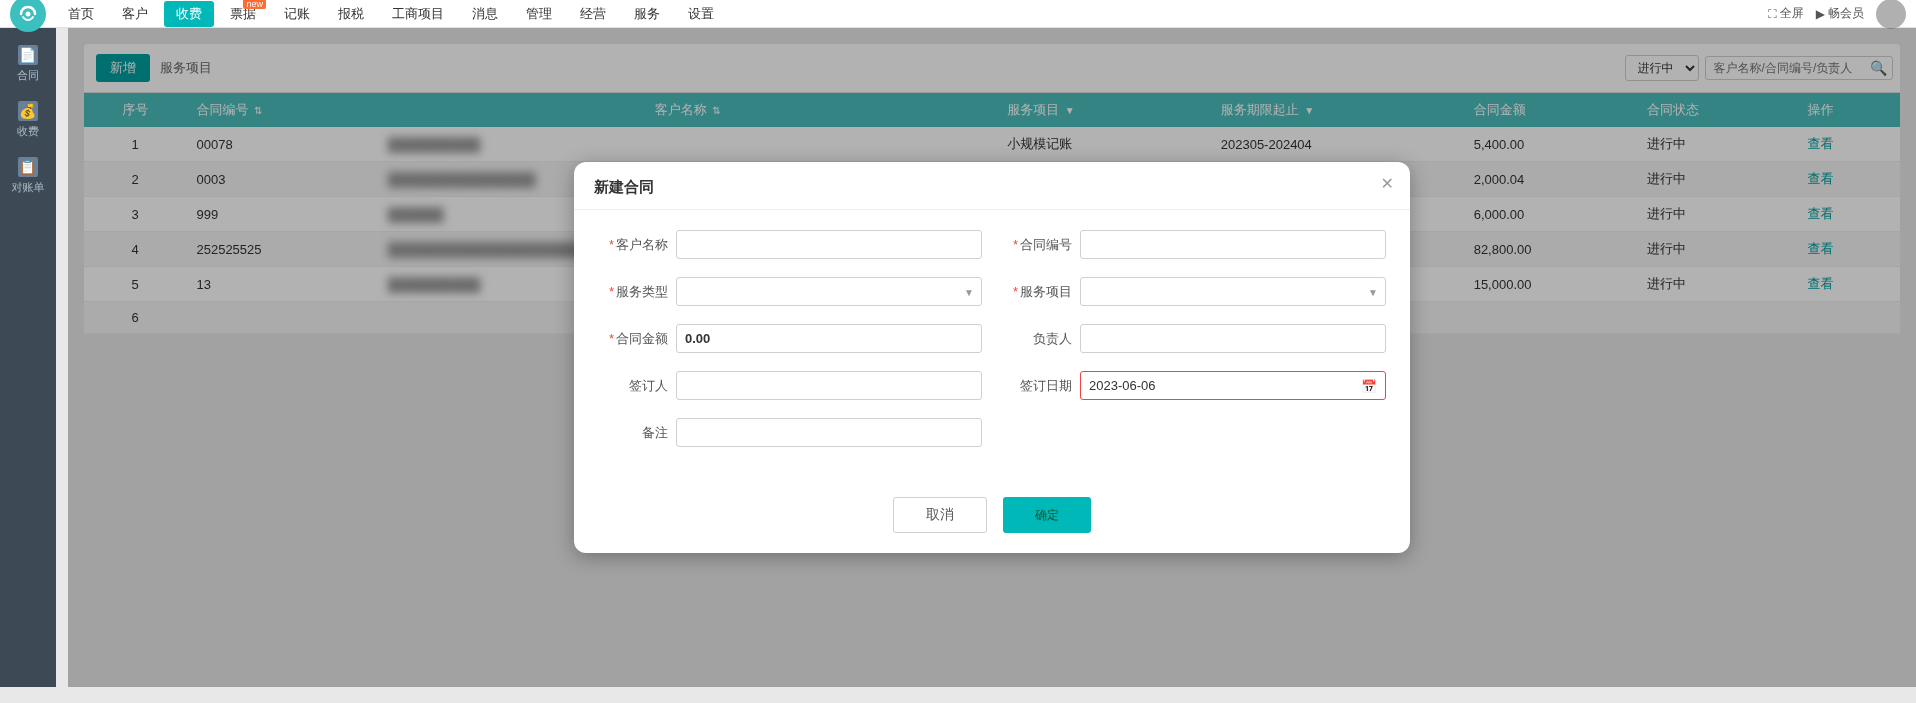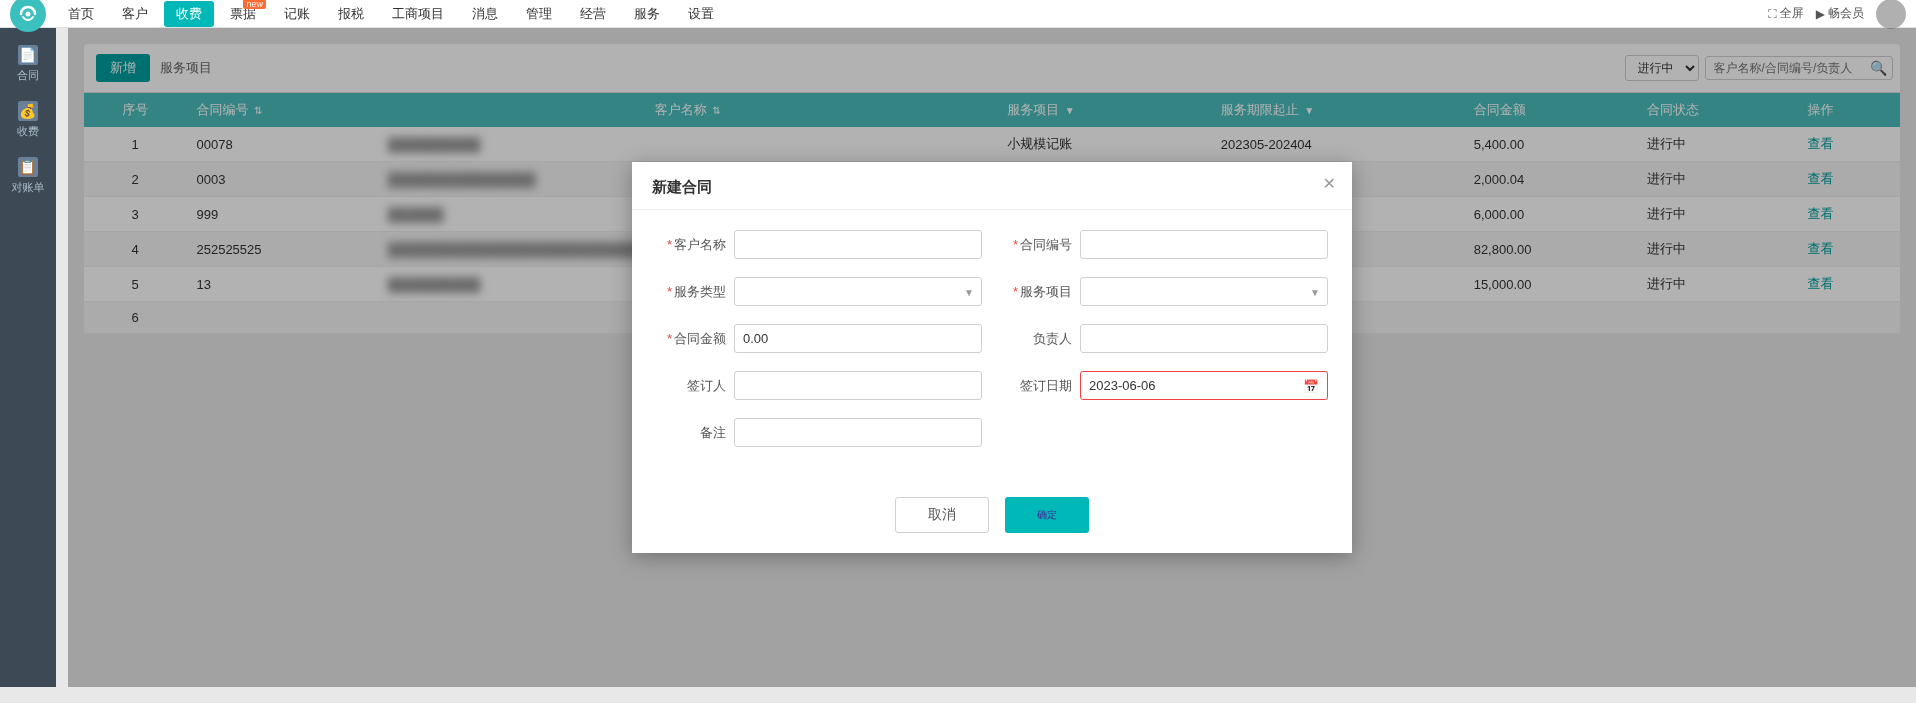--- a/index.html
+++ b/index.html
@@ -211,22 +211,22 @@
       background: rgba(0,0,0,0.3);
       z-index: 100;
       display: flex;
       align-items: center;
       justify-content: center;
     }
 
     
     .modal {
       background: #fff;
-      border-radius: 0;
-      width: 720px;
+      border-radius: 12px;
+      width: 836px;
       padding: 0;
       box-shadow: 0 4px 20px rgba(0,0,0,0.3);
       position: relative;
     }
     .modal-header {
       padding: 16px 20px 12px;
       font-size: 15px;
       font-weight: bold;
       color: #333;
       border-bottom: 1px solid #eee;
@@ -268,20 +268,21 @@
       margin-right: 2px;
     }
     .form-input {
       flex: 1;
       border: 1px solid #d0d0d0;
       border-radius: 3px;
       padding: 6px 8px;
       font-size: 13px;
       color: #333;
       outline: none;
+      font-weight: bold;
     }
     .form-select-wrap {
       flex: 1;
       position: relative;
     }
     .form-select-wrap select {
       width: 100%;
       border: 1px solid #d0d0d0;
       border-radius: 3px;
       padding: 6px 24px 6px 8px;
@@ -334,26 +335,26 @@
       border: 1px solid #d0d0d0;
       background: white;
       color: #555;
       padding: 8px 32px;
       border-radius: 3px;
       cursor: pointer;
       font-size: 14px;
     }
     .btn-confirm {
       background: #00b8b8;
-      color: #4c1d95;
+      color: #14532d;
       border: none;
       padding: 8px 32px;
       border-radius: 3px;
       cursor: pointer;
-      font-size: 10px;
+      font-size: 12px;
     }
     .blurred-text {
       filter: blur(4px);
       user-select: none;
       color: #999;
     }
   </style>
 </head>
 <body>
 

